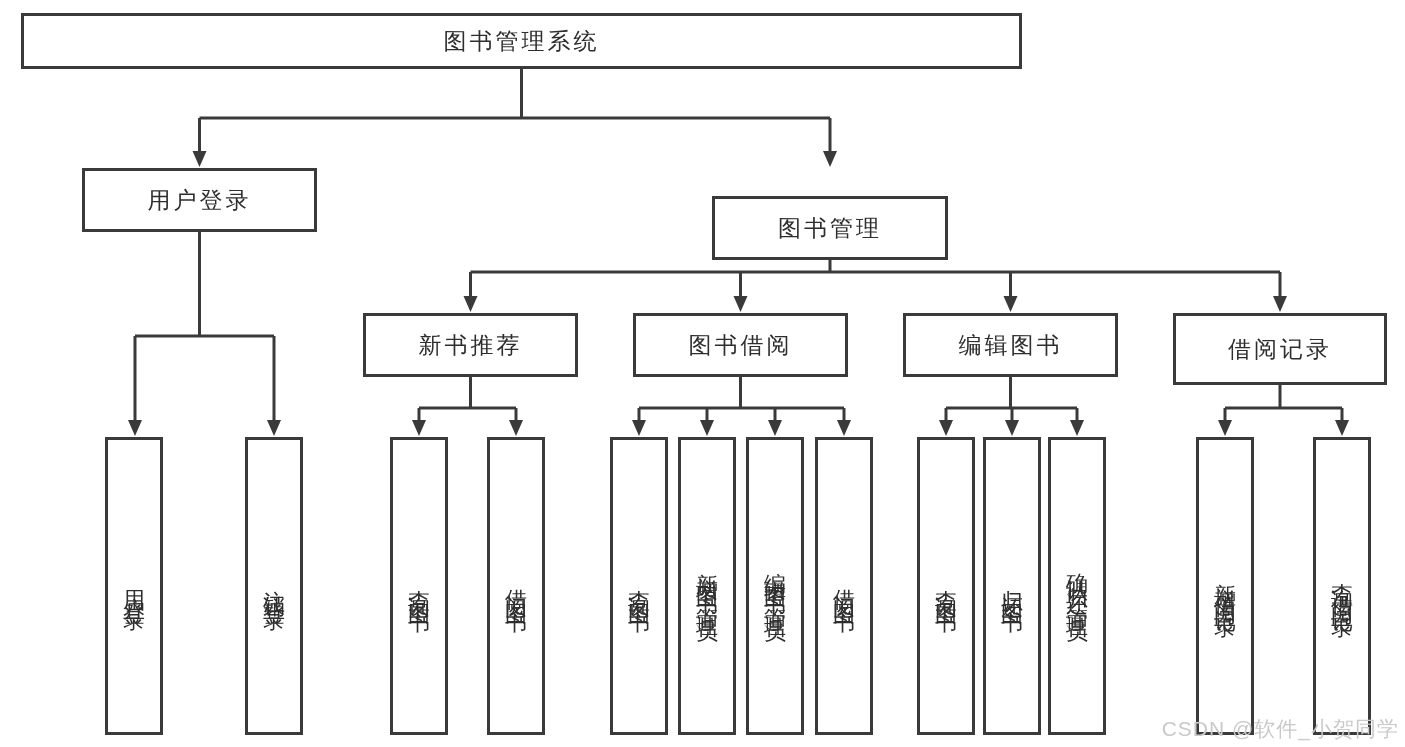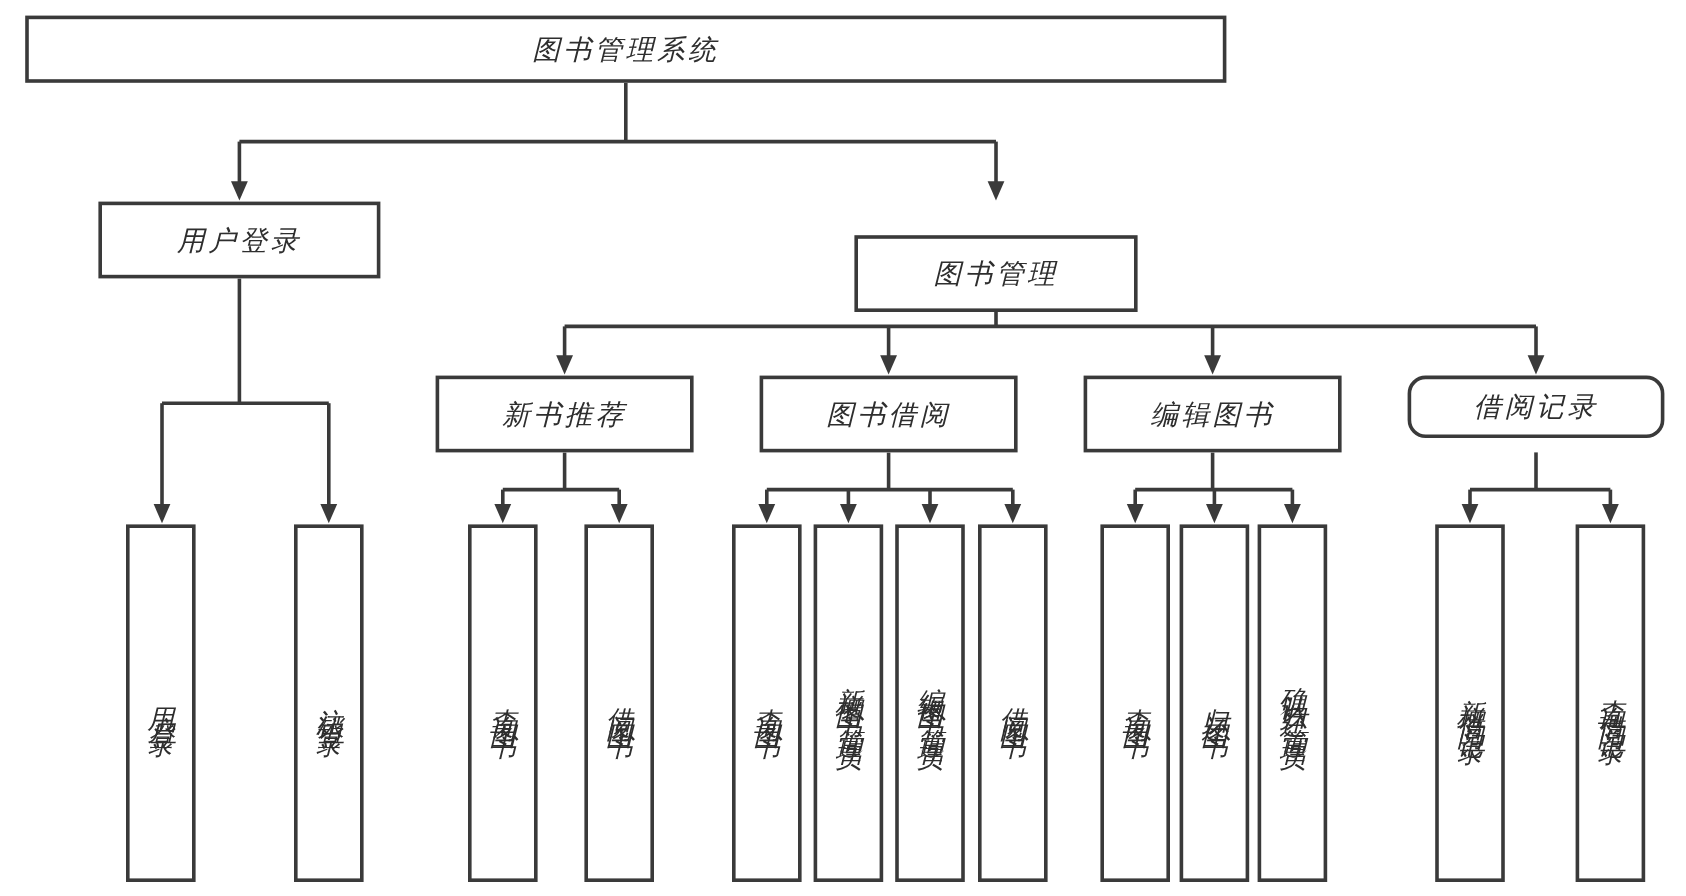--- a/index.html
+++ b/index.html
@@ -5,33 +5,33 @@
   html,body{margin:0;padding:0;background:#ffffff;}
   .stage{
     position:relative;width:1405px;height:747px;background:#ffffff;
     font-family:"Liberation Sans","DejaVu Sans",sans-serif;color:#2e2e2e;overflow:hidden;
   }
   svg.wires{position:absolute;left:0;top:0;width:1405px;height:747px;}
   .node{
     position:absolute;box-sizing:border-box;border:3px solid #3a3a3a;background:#ffffff;
     display:flex;align-items:center;justify-content:center;
   }
-  .lbl{font-size:23px;letter-spacing:3px;white-space:nowrap;font-style:italic;}
+  .lbl{font-size:23px;letter-spacing:3px;white-space:nowrap;}
   .lbl.v{
     writing-mode:vertical-rl;text-orientation:mixed;
     font-size:22px;letter-spacing:7px;line-height:1;
   }
   
   #n-root{left:21px;top:13px;width:1001px;height:56px;}
   #n-l2-0{left:82px;top:168px;width:235px;height:64px;}
   #n-l2-1{left:712px;top:168px;width:236px;height:64px;margin-top:28px;}
   #n-l3-0{left:363px;top:313px;width:215px;height:64px;}
   #n-l3-1{left:633px;top:313px;width:215px;height:64px;}
   #n-l3-2{left:903px;top:313px;width:215px;height:64px;}
-  #n-l3-3{left:1173px;top:313px;width:214px;height:52px;border-radius:15px;}
+  #n-l3-3{left:1173px;top:313px;width:214px;height:72px;}
   
   .leafbox{top:437px;width:58px;height:298px;}
   #n-u0{left:105px;} #n-u1{left:245px;}
   #n-r0{left:390px;} #n-r1{left:487px;}
   #n-b0{left:610px;} #n-b1{left:678px;} #n-b2{left:746px;} #n-b3{left:815px;}
   #n-c0{left:917px;} #n-c1{left:983px;} #n-c2{left:1048px;}
   #n-d0{left:1196px;} #n-d1{left:1313px;}
   .wm{
     position:absolute;right:6px;bottom:4px;font-size:21px;color:#c9c9c9;
     letter-spacing:1px;white-space:nowrap;
@@ -153,13 +153,14 @@
     <span class="lbl v">确认归还（管理员）</span>
   </div>
 
   <div class="node leafbox" id="n-d0">
     <span class="lbl v">新增借阅记录</span>
   </div>
   <div class="node leafbox" id="n-d1">
     <span class="lbl v">查询借阅记录</span>
   </div>
 
+  <div class="wm">CSDN @软件_小贺同学</div>
 </div>
 
 </body></html>

